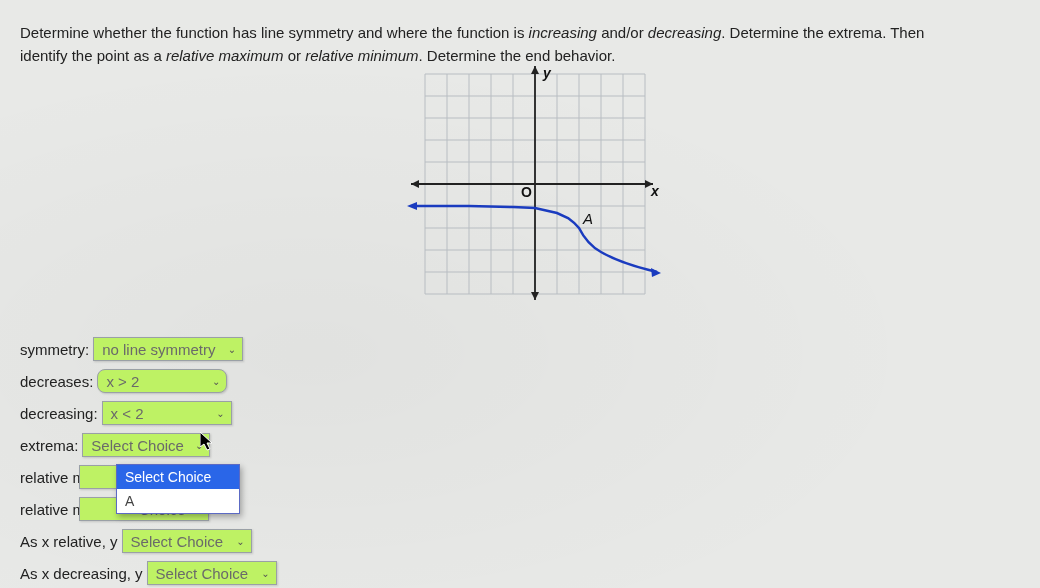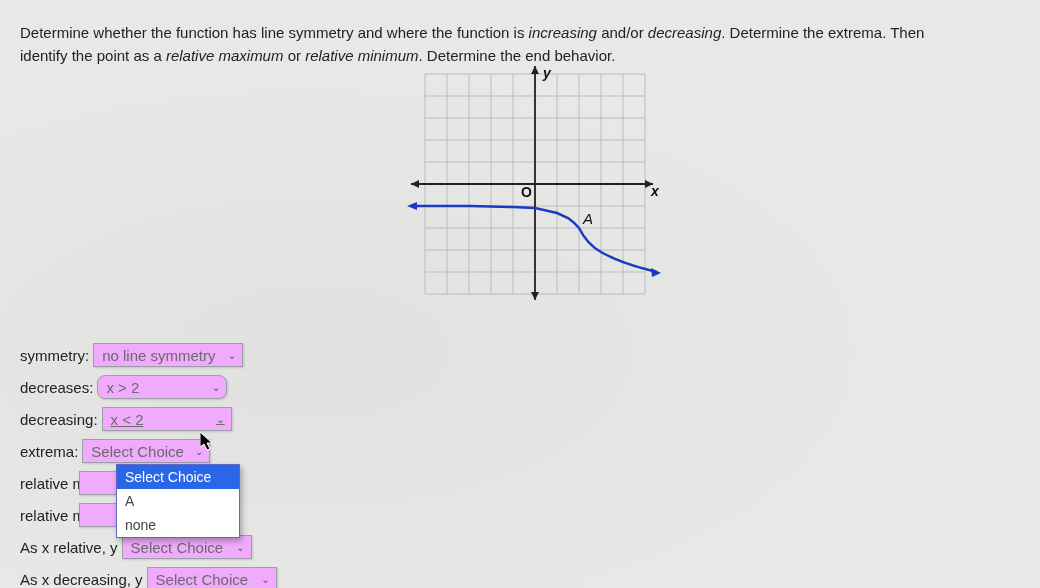--- a/index.html
+++ b/index.html
@@ -35,46 +35,45 @@
     top: 336px;
     font-size: 15px;
     color: #222;
   }
   .row {
     display: flex;
     align-items: center;
     margin-bottom: 6px;
     height: 26px;
     position: relative;
-    margin-top: 6px;
   }
   .row-label {
     margin-right: 4px;
     white-space: nowrap;
   }
   .select {
     display: inline-flex;
     align-items: center;
     justify-content: space-between;
     border: 1px solid #9aa0a6;
-    background: #f0abfc;
+    background: #bef264;
     height: 24px;
     padding: 0 6px 0 8px;
     color: #6a6a6a;
     box-shadow: 1px 1px 2px rgba(0,0,0,0.15);
   }
   .select .val { white-space: nowrap; }
   .select .caret {
     margin-left: 8px;
     font-size: 10px;
     color: #555;
   }
   .sel-sym { width: 150px; }
   .sel-dec { width: 130px; border-radius: 8px; }
-  .sel-inc { width: 130px; text-decoration: underline; }
+  .sel-inc { width: 130px; }
   .sel-ext { width: 128px; }
   .sel-relmax { width: 130px; margin-left: -10px; }
   .sel-relmin { width: 130px; margin-left: -10px; }
   .sel-asx { width: 130px; }
 
   
   .dropdown {
     position: absolute;
     left: 96px;
     top: 128px;
@@ -248,20 +247,19 @@
     <span class="row-label">As x decreasing, y</span>
     <div class="select sel-asx">
       <span class="val">Select Choice</span>
       <span class="caret">⌄</span>
     </div>
   </div>
 
   <div class="dropdown">
     <div class="opt sel">Select Choice</div>
     <div class="opt">A</div>
-    <div class="opt">none</div>
   </div>
 
   <svg class="cursor" width="16" height="20">
     <polygon points="0,0 0,15 4,12 7,18 10,17 7,11 12,11" fill="#000" stroke="#fff" stroke-width="1"></polygon>
   </svg>
 
 </div>
 
 </body></html>

